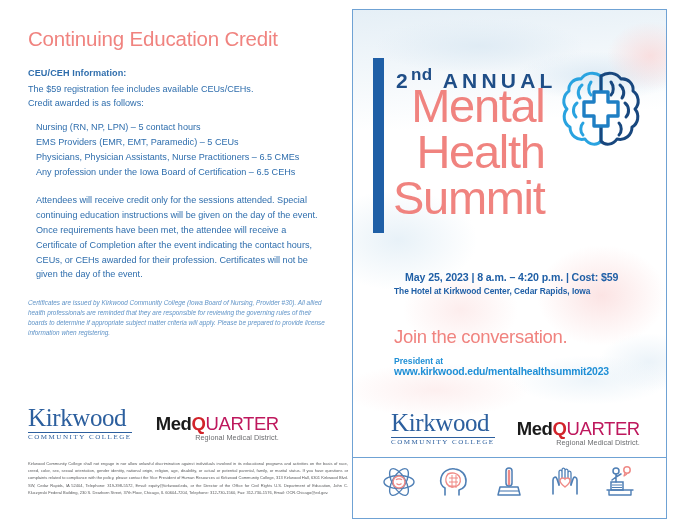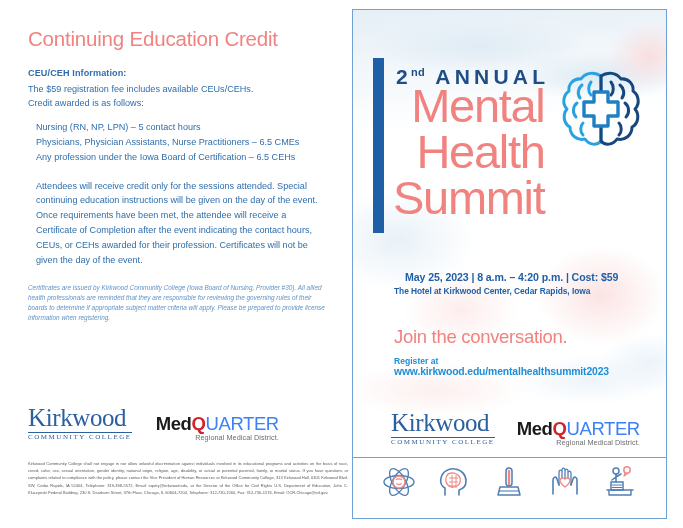--- a/index.html
+++ b/index.html
@@ -63,21 +63,21 @@
   .kirk-rule{height:1.3px;background:#2c5f9e;margin:1.5px 0 1.5px 0;width:100%;}
   .kirk-sub{
     font-family:"Liberation Serif", serif;
     font-size:7px;color:#2c5f9e;letter-spacing:1.55px;
     line-height:1;text-align:center;
   }
   .medq{display:block;line-height:1;}
   .medq-top{font-size:18.5px;font-weight:bold;line-height:1;letter-spacing:-0.4px;}
   .medq-med{color:#1b1b1b;}
   .medq-q{color:#d2232a;}
-  .medq-uarter{color:#3b82f6;font-weight:normal;}
+  .medq-uarter{color:#be185d;font-weight:normal;}
   .medq-sub{
     font-size:7.3px;color:#6d6e71;text-align:right;
     margin-top:1px;letter-spacing:0.05px;
   }
 
   .disclaimer{
     position:absolute;left:28px;top:456px;width:320px;
     font-size:4.05px;color:#58595b;line-height:1.78;
     text-align:justify;
   }
@@ -134,21 +134,21 @@
   }
 
   .bluebar{
     position:absolute;left:20px;top:48px;width:11px;height:175px;background:#1f5fa6;
   }
   .annual{
     position:absolute;left:43px;top:56px;
     color:#1f4e87;font-size:21px;font-weight:bold;
     letter-spacing:3.2px;line-height:1;
   }
-  .annual .ord{font-size:11px;vertical-align:super;letter-spacing:0.5px;}
+  .annual .ord{font-size:17px;vertical-align:super;letter-spacing:0.5px;}
   .annual .word{letter-spacing:4.2px;}
   .bigtitle{
     position:absolute;left:40px;top:72px;
     color:#f0837f;font-size:47px;font-weight:400;
     line-height:1.0;letter-spacing:-1.3px;text-align:right;
   }
   .bigtitle div{margin-bottom:-1px;}
 
   .brain{position:absolute;right:22px;top:58px;}
 
@@ -192,20 +192,21 @@
   <div class="left">
 
     <h1 class="ce-title">Continuing Education Credit</h1>
 
     <p class="lbl-bold">CEU/CEH Information:</p>
     <p class="ln">The $59 registration fee includes available CEUs/CEHs.</p>
     <p class="ln">Credit awarded is as follows:</p>
 
     <ul class="credit-list">
       <li>Nursing (RN, NP, LPN) – 5 contact hours</li>
+      <li>EMS Providers (EMR, EMT, Paramedic) – 5 CEUs</li>
       <li>Physicians, Physician Assistants, Nurse Practitioners – 6.5 CMEs</li>
       <li>Any profession under the Iowa Board of Certification – 6.5 CEHs</li>
     </ul>
 
     <p class="para">Attendees will receive credit only for the sessions attended. Special continuing education instructions will be given on the day of the event. Once requirements have been met, the attendee will receive a Certificate of Completion after the event indicating the contact hours, CEUs, or CEHs awarded for their profession. Certificates will not be given the day of the event.</p>
 
     <p class="italic-note">Certificates are issued by Kirkwood Community College (Iowa Board of Nursing, Provider #30). All allied health professionals are reminded that they are responsible for reviewing the governing rules of their boards to determine if appropriate subject matter criteria will apply. Please be prepared to provide license information when registering.</p>
 
     <div class="logos-left">
       <div class="kirk-logo">
@@ -258,21 +259,21 @@
             <path d="M53 14 C56 18 56 24 53 27"></path>
           </g>
           <path d="M36 24 H50 V34 H60 V48 H50 V58 H36 V48 H26 V34 H36 Z" stroke="#1f7fc4" stroke-width="3.4" fill="#ffffff" stroke-linejoin="round"></path>
         </svg>
       </div>
 
       <div class="eventline">May 25, 2023  |  8 a.m. – 4:20 p.m.  |  Cost: $59</div>
       <div class="venue">The Hotel at Kirkwood Center, Cedar Rapids, Iowa</div>
 
       <div class="join">Join the conversation.</div>
-      <div class="regat">Register at</div>
+      <div class="regat">President at</div>
       <div class="regurl">www.kirkwood.edu/mentalhealthsummit2023</div>
 
       <div class="logos-right">
         <div class="kirk-logo">
           <div class="kirk-word">Kirkwood</div>
           <div class="kirk-rule"></div>
           <div class="kirk-sub">COMMUNITY COLLEGE</div>
         </div>
         <div class="medq">
           <div class="medq-top nowrap"><span class="medq-med">Med</span><span class="medq-q">Q</span><span class="medq-uarter">UARTER</span></div>

